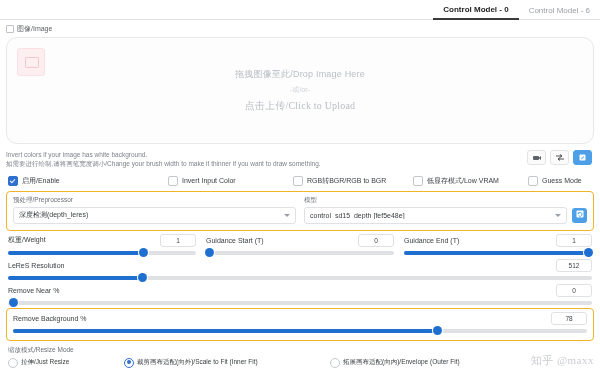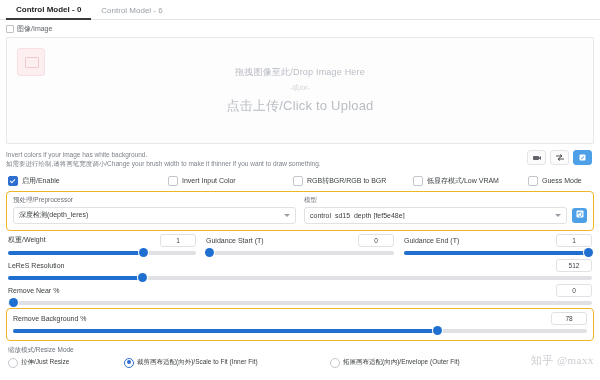--- a/index.html
+++ b/index.html
@@ -6,35 +6,35 @@
   body{
     width:600px;height:380px;overflow:hidden;
     background:#ffffff;
     font-family:"Liberation Sans","DejaVu Sans",sans-serif;
     font-size:8px;color:#2b2b2b;
     -webkit-font-smoothing:antialiased;
   }
   .app{position:relative;width:600px;height:380px;}
 
   
-  .tabs{display:flex;align-items:flex-end;height:19px;border-bottom:1px solid #e3e3e6;padding-left:6px;}
+  .tabs{display:flex;align-items:flex-end;height:19px;border-bottom:1px solid #e3e3e6;padding-left:6px;justify-content:flex-end;}
   .tab{padding:3px 10px 4px 10px;font-size:8px;color:#9aa0a6;cursor:pointer;white-space:nowrap;}
   .tab.active{color:#1f1f1f;font-weight:bold;border-bottom:2px solid #3a3a3a;margin-bottom:-1px;}
 
   
   .img-label{display:flex;align-items:center;gap:3px;padding:4px 0 3px 6px;font-size:7px;color:#5f6368;}
   .mini-icon{width:6px;height:6px;border:1px solid #bfc3c7;border-radius:1px;display:inline-block;}
   .dropzone{
     position:relative;margin:0 6px;height:105px;background:#fdfdfd;
-    border:1px solid #e8e8ea;border-radius:1px;
+    border:1px solid #e8e8ea;border-radius:11px;
     display:flex;flex-direction:column;align-items:center;justify-content:center;gap:4px;
   }
   .dz-line1{font-size:9px;color:#b9bdc4;letter-spacing:.2px;}
   .dz-or{font-size:7px;color:#cdd1d6;}
-  .dz-line2{font-size:13px;color:#b9bdc4;letter-spacing:.2px;}
+  .dz-line2{font-size:10px;color:#b9bdc4;letter-spacing:.2px;font-family:Liberation Serif, serif;}
   .dz-thumb{
     position:absolute;left:10px;top:10px;width:26px;height:26px;border-radius:3px;
     background:#fdeef0;border:1px solid #f8e0e4;
   }
   .dz-thumb:after{
     content:"";position:absolute;left:7px;top:8px;width:12px;height:9px;
     border:1px solid #f2c9d0;border-radius:1px;
   }
 
   

